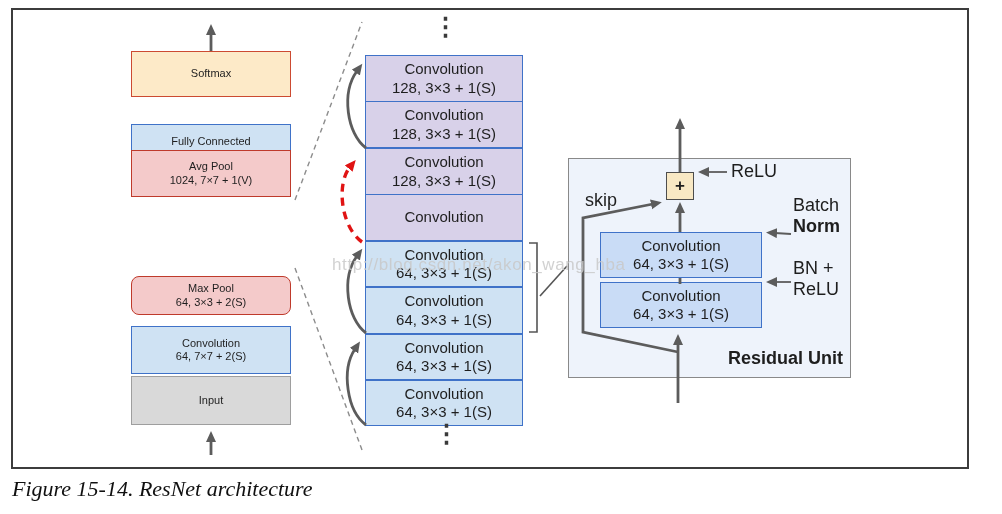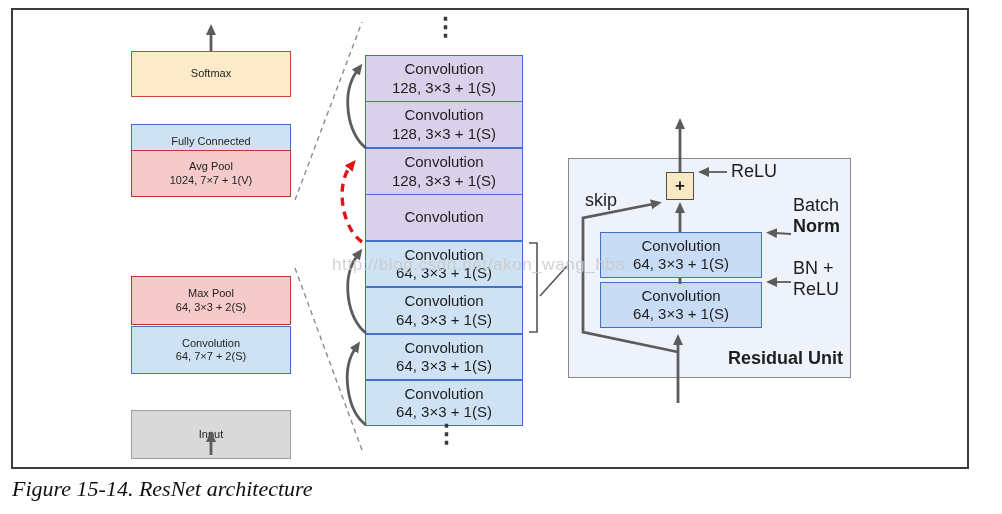--- a/index.html
+++ b/index.html
@@ -8,21 +8,21 @@
   #frame{position:absolute;left:11px;top:8px;width:958px;height:461px;
          border:2px solid var(--frame_border);background:#fff;box-sizing:border-box;}
   .box{position:absolute;box-sizing:border-box;display:flex;flex-direction:column;
        justify-content:center;align-items:center;text-align:center;line-height:1.22;}
   .box span{display:block;}
   
   .lbox{left:131px;width:160px;font-size:11px;}
   .softmax{background:var(--cream_fill);border:1.8px solid var(--orange_border);}
   .bluebox{background:var(--blue_fill);border:1.8px solid var(--blue_border);}
   .pinkbox{background:var(--pink_fill);border:1.8px solid var(--red_border);}
-  .graybox{background:var(--gray_fill);border:1.5px solid var(--gray_border);margin-top:34px;}
+  .graybox{background:var(--gray_fill);border:1.5px solid var(--gray_border);}
   .deepbox{left:131px;width:160px;border:1.8px solid var(--blue_border);
     background-image:
       repeating-linear-gradient(to bottom, var(--blue_border) 0 1.6px, transparent 1.6px 8.7px),
       linear-gradient(to bottom, var(--lavender_fill) 0 27px, var(--blue_fill) 27px);}
   .deeplabel{position:absolute;left:50%;top:50%;transform:translate(-50%,-50%);
       background:rgba(255,255,255,0.82);padding:1px 9px;font-size:16.5px;}
   
   .mbox{left:365px;width:158px;font-size:15px;border:1.7px solid var(--blue_border);}
   .mlav{background:var(--lavender_fill);}
   .mblu{background:var(--blue_fill);}
@@ -61,21 +61,21 @@
     <span>Softmax</span>
   </div>
   <div class="box lbox bluebox" style="top:100px;height:48px;margin-top:24px;">
     <span>Fully Connected</span>
     <span>1000 units</span>
   </div>
   <div class="box lbox pinkbox" style="top:150px;height:47px;">
     <span>Avg Pool</span>
     <span>1024, 7×7 + 1(V)</span>
   </div>
-  <div class="box lbox pinkbox" style="top:276px;height:49px;">
+  <div class="box lbox pinkbox" style="top:276px;height:39px;border-radius:8px;">
     <span>Max Pool</span>
     <span>64, 3×3 + 2(S)</span>
   </div>
   <div class="box lbox bluebox" style="top:326px;height:48px;">
     <span>Convolution</span>
     <span>64, 7×7 + 2(S)</span>
   </div>
   <div class="box lbox graybox" style="top:376px;height:49px;">
     <span>Input</span>
   </div>

